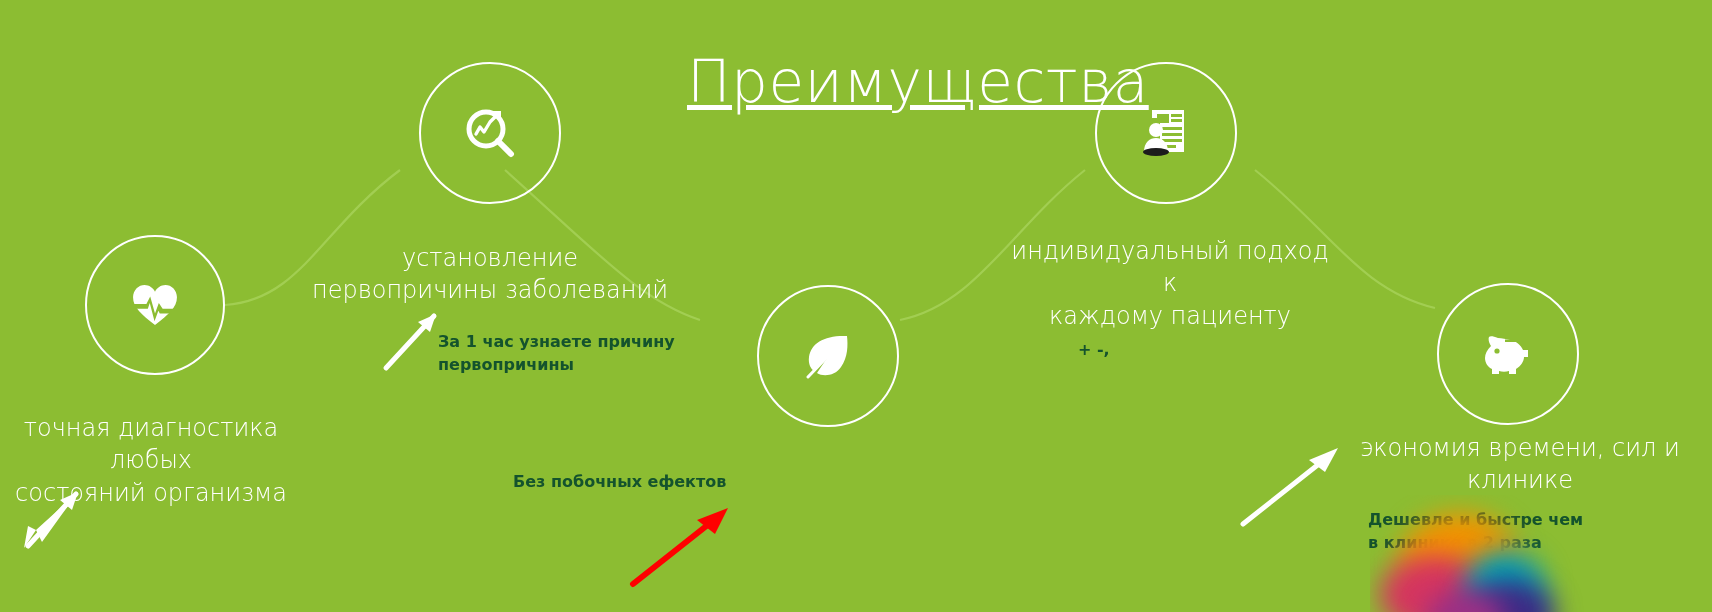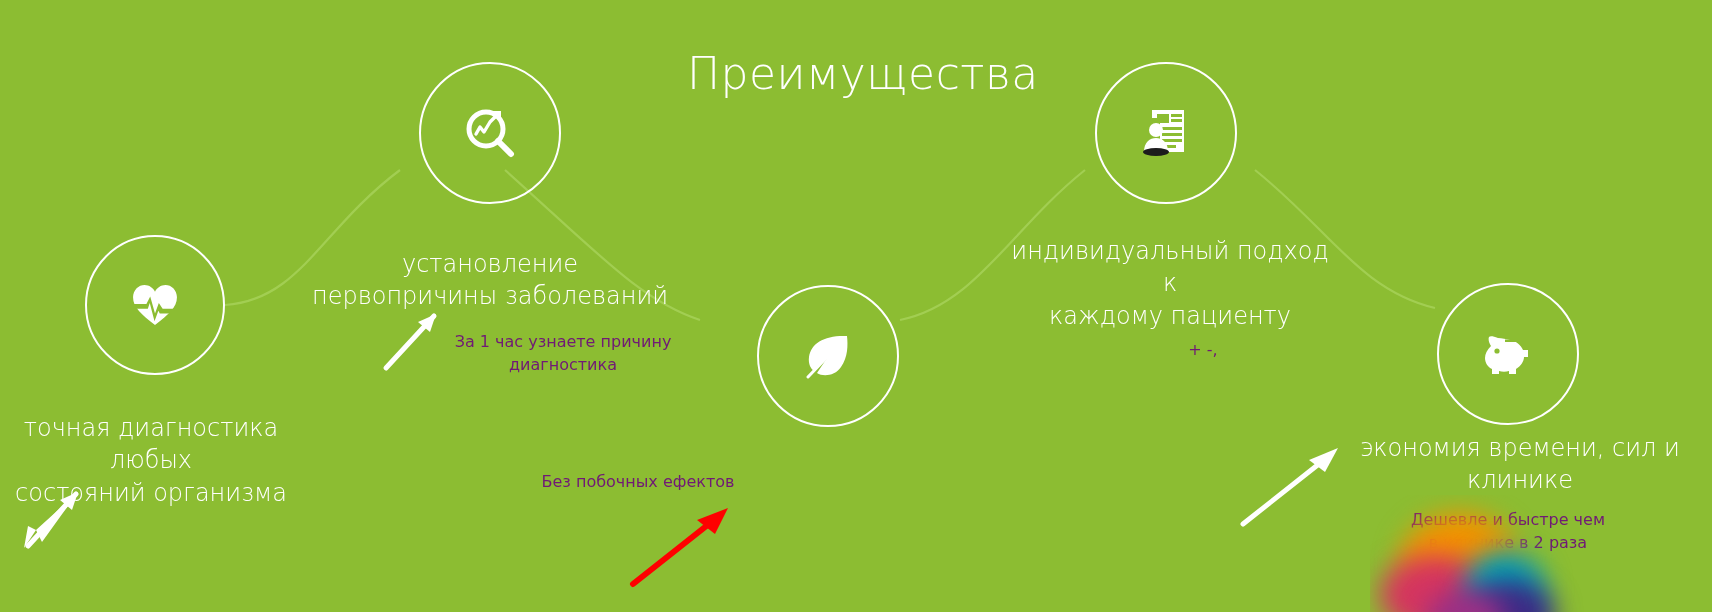--- a/index.html
+++ b/index.html
@@ -30,43 +30,43 @@
     border: 2px solid #ffffff;
     box-sizing: border-box;
     display: flex;
     align-items: center;
     justify-content: center;
   }
   .circle svg { display: block; }
   .title {
     position: absolute;
     color: #ffffff;
-    font-size: 44px;
+    font-size: 58px;
     font-weight: 300;
     letter-spacing: 0.5px;
     white-space: nowrap;
     font-family: "DejaVu Sans", "Liberation Sans", sans-serif;
+    text-decoration: underline;
   }
   .caption {
     position: absolute;
     color: #ffffff;
     font-size: 24px;
     font-weight: 300;
     line-height: 1.35;
     text-align: center;
     font-family: "DejaVu Sans", "Liberation Sans", sans-serif;
   }
   .note {
     position: absolute;
-    color: #701a75;
+    color: #14532d;
     font-size: 16px;
-    font-weight: normal;
+    font-weight: bold;
     line-height: 1.45;
     font-family: "DejaVu Sans", "Liberation Sans", sans-serif;
-    text-align: center;
   }
   .blob {
     position: absolute;
     pointer-events: none;
     filter: blur(13px);
     border-radius: 50%;
   }
   .blob-wrap { position: absolute; left: 1370px; top: 495px; width: 342px; height: 117px; overflow: hidden; }
 </style>
 </head>
@@ -138,21 +138,21 @@
         <path fill="#8cbd32" d="M21 6.5 L33 6.5 L33 9 L21 9 Z"></path>
       </svg>
     </span>
   </div>
 
   <div class="caption" style="left:-14px; top:412px; width:330px;">
     <div>точная диагностика любых</div>
     <div>состояний организма</div>
   </div>
 
-  <div class="caption" style="left:310px; top:248px; width:360px;">
+  <div class="caption" style="left:310px; top:242px; width:360px;">
     <div>установление</div>
     <div>первопричины заболеваний</div>
   </div>
 
 
   <div class="caption" style="left:1005px; top:235px; width:330px;">
     <div>индивидуальный подход к</div>
     <div>каждому пациенту</div>
   </div>
 
@@ -166,21 +166,21 @@
     <path d="M6 56 L54 4" stroke="#ffffff" stroke-width="5" stroke-linecap="round"></path>
     <path fill="#ffffff" d="M56 2 L38 10 L50 20 Z"></path>
   </svg>
 
   <svg style="position:absolute; left:380px; top:312px;" width="60" height="60" viewBox="0 0 60 60">
     <path d="M6 56 L54 4" stroke="#ffffff" stroke-width="5" stroke-linecap="round"></path>
     <path fill="#ffffff" d="M56 2 L38 10 L50 20 Z"></path>
   </svg>
   <div class="note" style="left:438px; top:330px; width:250px;">
     <div>За 1 час узнаете причину</div>
-    <div>диагностика</div>
+    <div>первопричины</div>
   </div>
 
   <svg style="position:absolute; left:625px; top:500px;" width="110" height="90" viewBox="0 0 110 90">
     <path d="M8 84 L94 16" stroke="#ff0000" stroke-width="6" stroke-linecap="round"></path>
     <path fill="#ff0000" d="M103 8 L72 20 L90 34 Z"></path>
   </svg>
   <div class="note" style="left:513px; top:470px; width:250px;">Без побочных ефектов</div>
 
   <div class="note" style="left:1078px; top:338px; width:250px;">+ -,</div>
 

